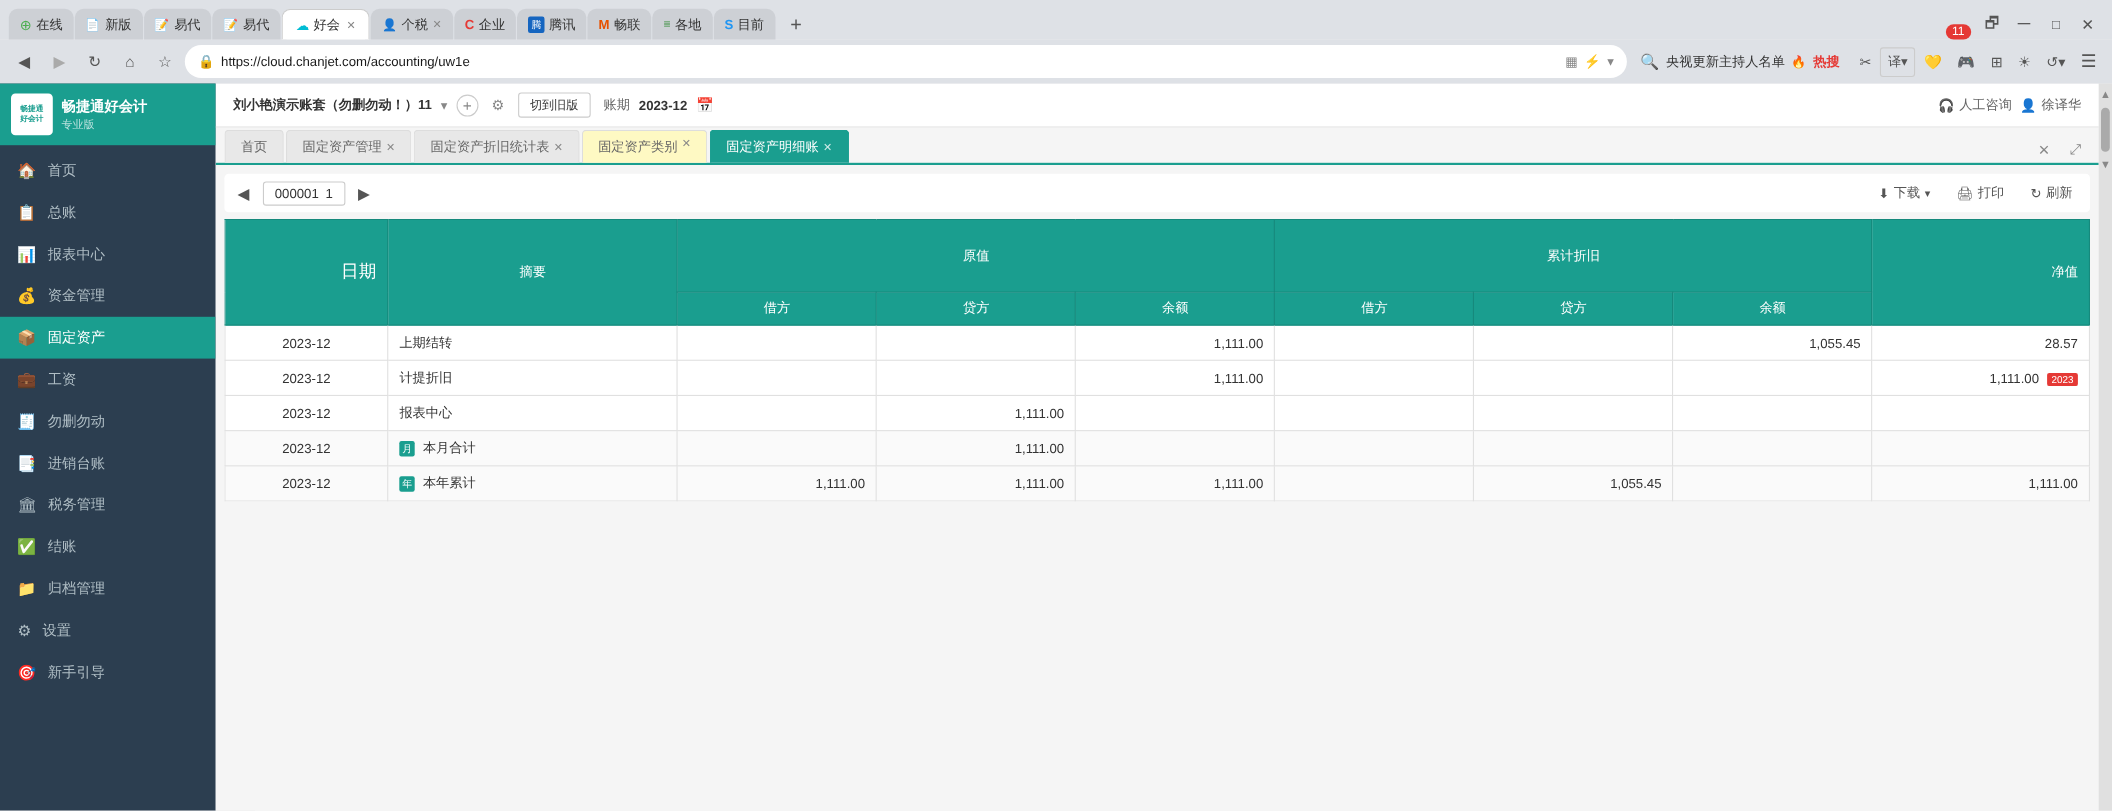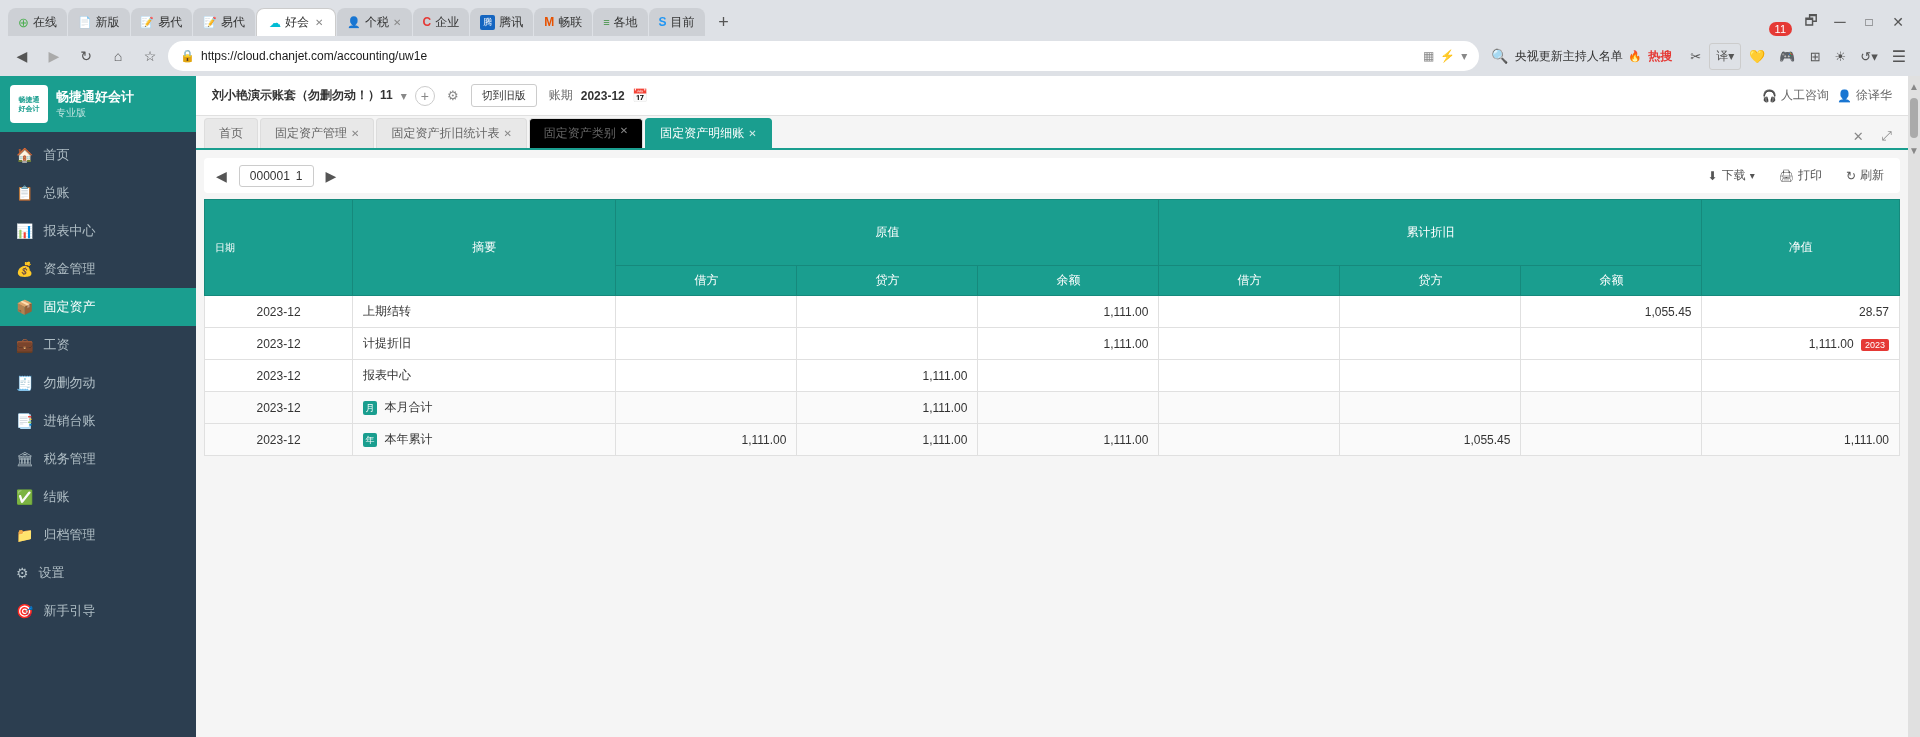--- a/index.html
+++ b/index.html
@@ -197,21 +197,21 @@
         <span>首页</span>
       </div>
       <div style="display:flex;align-items:center;gap:4px;padding:6px 14px;font-size:12px;cursor:pointer;color:#666;background:#e8e8e8;border:1px solid #ddd;border-bottom:none;border-radius:4px 4px 0 0;">
         <span>固定资产管理</span>
         <span style="font-size:10px;color:#888;">✕</span>
       </div>
       <div style="display:flex;align-items:center;gap:4px;padding:6px 14px;font-size:12px;cursor:pointer;color:#666;background:#e8e8e8;border:1px solid #ddd;border-bottom:none;border-radius:4px 4px 0 0;">
         <span>固定资产折旧统计表</span>
         <span style="font-size:10px;color:#888;">✕</span>
       </div>
-      <div style="display:flex;gap:4px;padding:6px 14px;font-size:12px;cursor:pointer;color:#666;background:#000000;border:1px solid #ddd;border-bottom:none;border-radius:4px 4px 0 0;">
+      <div style="display:flex;gap:4px;padding:6px 14px;font-size:12px;cursor:pointer;color:#666;background:#fef9c3;border:1px solid #ddd;border-bottom:none;border-radius:4px 4px 0 0;">
         <span>固定资产类别</span>
         <span style="font-size:10px;color:#888;">✕</span>
       </div>
       <div style="display:flex;align-items:center;gap:4px;padding:6px 14px;font-size:12px;cursor:pointer;color:#fff;background:#1a9e8f;border:1px solid #1a9e8f;border-bottom:none;border-radius:4px 4px 0 0;">
         <span>固定资产明细账</span>
         <span style="font-size:10px;color:rgba(255,255,255,0.8);">✕</span>
       </div>
       <div style="flex:1;"></div>
       <div style="padding:4px 8px;cursor:pointer;font-size:13px;color:#888;">✕</div>
       <div style="padding:4px 8px;cursor:pointer;font-size:13px;color:#888;">⤢</div>
@@ -241,25 +241,25 @@
           <span>刷新</span>
         </div>
       </div>
 
       <div style="display:flex;gap:0;">
 
         <div style="flex:1;overflow-x:auto;">
           <table style="width:100%;border-collapse:collapse;background:#fff;">
             <thead>
               <tr>
-                <th rowspan="2" style="background:#1a9e8f;color:#fff;text-align:left;padding:8px 10px;font-size:10px;font-weight:normal;border:1px solid #16897c;vertical-align:middle;width:90px;">日期</th>
+                <th rowspan="2" style="background:#1a9e8f;color:#fff;text-align:right;padding:8px 10px;font-size:16px;font-weight:normal;border:1px solid #16897c;vertical-align:middle;width:90px;">日期</th>
                 <th rowspan="2" style="background:#1a9e8f;color:#fff;text-align:center;padding:8px 10px;font-size:12px;font-weight:normal;border:1px solid #16897c;vertical-align:middle;width:160px;">摘要</th>
                 <th colspan="3" style="background:#1a9e8f;color:#fff;text-align:center;padding:24px 10px;font-size:12px;font-weight:normal;border:1px solid #16897c;">原值</th>
                 <th colspan="3" style="background:#1a9e8f;color:#fff;text-align:center;padding:8px 10px;font-size:12px;font-weight:normal;border:1px solid #16897c;">累计折旧</th>
-                <th rowspan="2" style="background:#1a9e8f;color:#fff;text-align:center;padding:8px 10px;font-size:12px;font-weight:normal;border:1px solid #16897c;vertical-align:middle;width:120px;">净值</th>
+                <th rowspan="2" style="background:#1a9e8f;color:#fff;text-align:right;padding:8px 10px;font-size:12px;font-weight:normal;border:1px solid #16897c;vertical-align:middle;width:120px;">净值</th>
               </tr>
               <tr>
                 <th style="background:#1a9e8f;color:#fff;text-align:center;padding:6px 10px;font-size:12px;font-weight:normal;border:1px solid #16897c;width:110px;">借方</th>
                 <th style="background:#1a9e8f;color:#fff;text-align:center;padding:6px 10px;font-size:12px;font-weight:normal;border:1px solid #16897c;width:110px;">贷方</th>
                 <th style="background:#1a9e8f;color:#fff;text-align:center;padding:6px 10px;font-size:12px;font-weight:normal;border:1px solid #16897c;width:110px;">余额</th>
                 <th style="background:#1a9e8f;color:#fff;text-align:center;padding:6px 10px;font-size:12px;font-weight:normal;border:1px solid #16897c;width:110px;">借方</th>
                 <th style="background:#1a9e8f;color:#fff;text-align:center;padding:6px 10px;font-size:12px;font-weight:normal;border:1px solid #16897c;width:110px;">贷方</th>
                 <th style="background:#1a9e8f;color:#fff;text-align:center;padding:6px 10px;font-size:12px;font-weight:normal;border:1px solid #16897c;width:110px;">余额</th>
               </tr>
             </thead>

